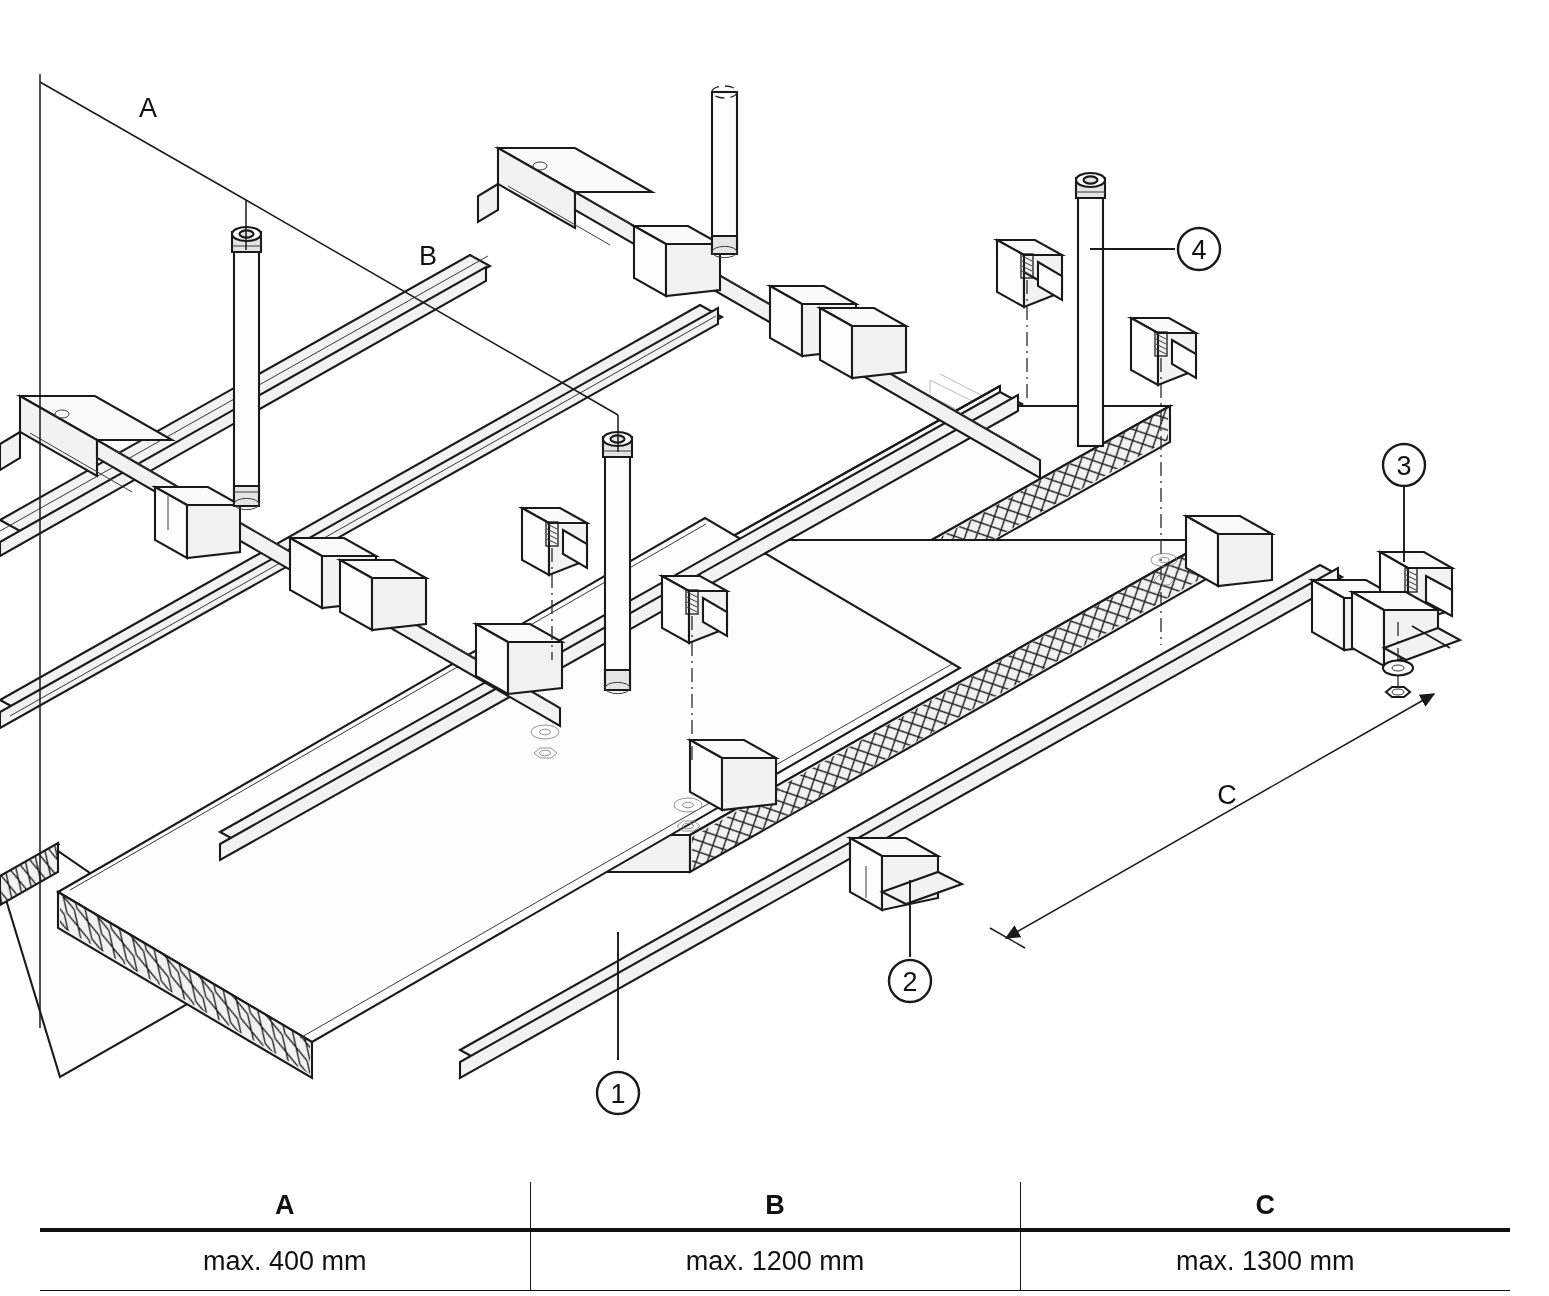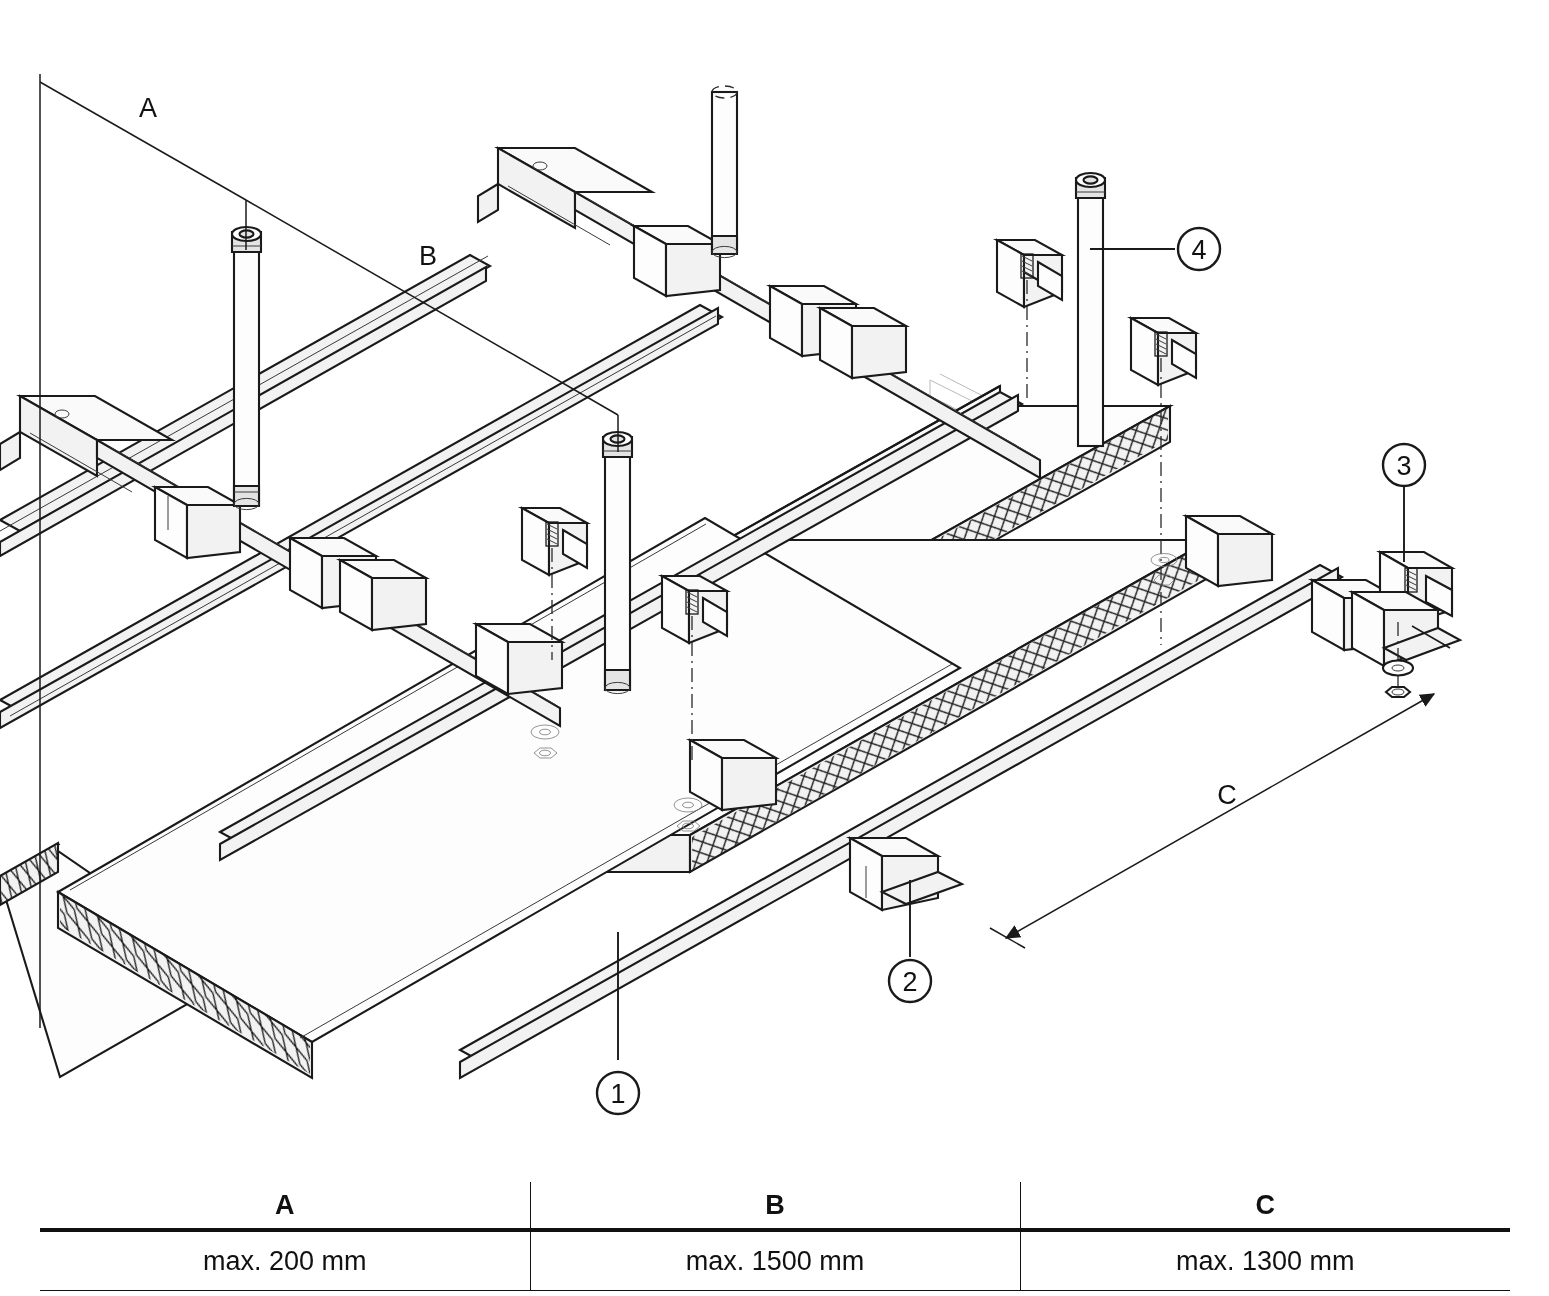--- a/index.html
+++ b/index.html
@@ -462,21 +462,21 @@
     <table class="spec">
       <thead>
         <tr>
           <th>A</th>
           <th class="sep">B</th>
           <th class="sep">C</th>
         </tr>
       </thead>
       <tbody>
         <tr>
-          <td>max. 200 mm</td>
-          <td class="sep">max. 1500 mm</td>
+          <td>max. 400 mm</td>
+          <td class="sep">max. 1200 mm</td>
           <td class="sep">max. 1300 mm</td>
         </tr>
       </tbody>
     </table>
   </div>
 
 </div>
 
 </body></html>

